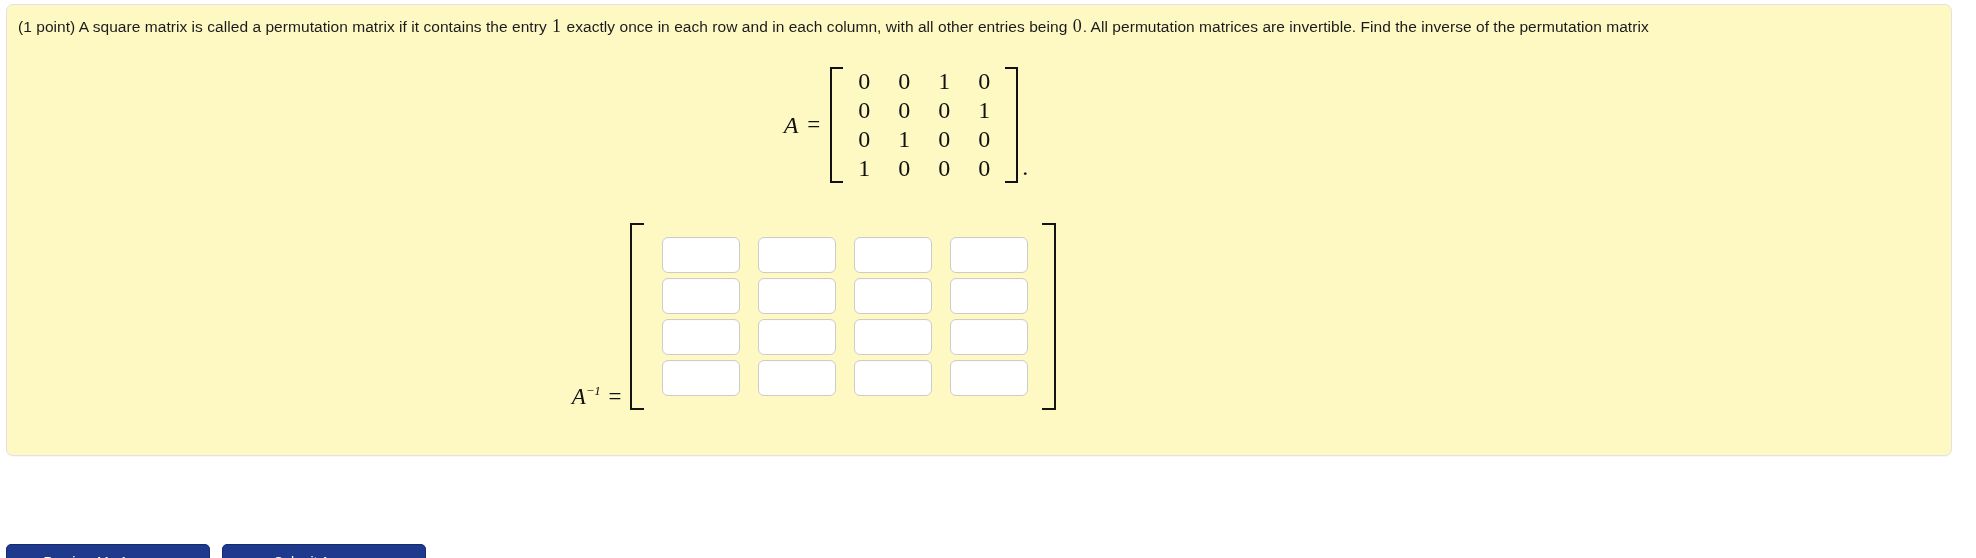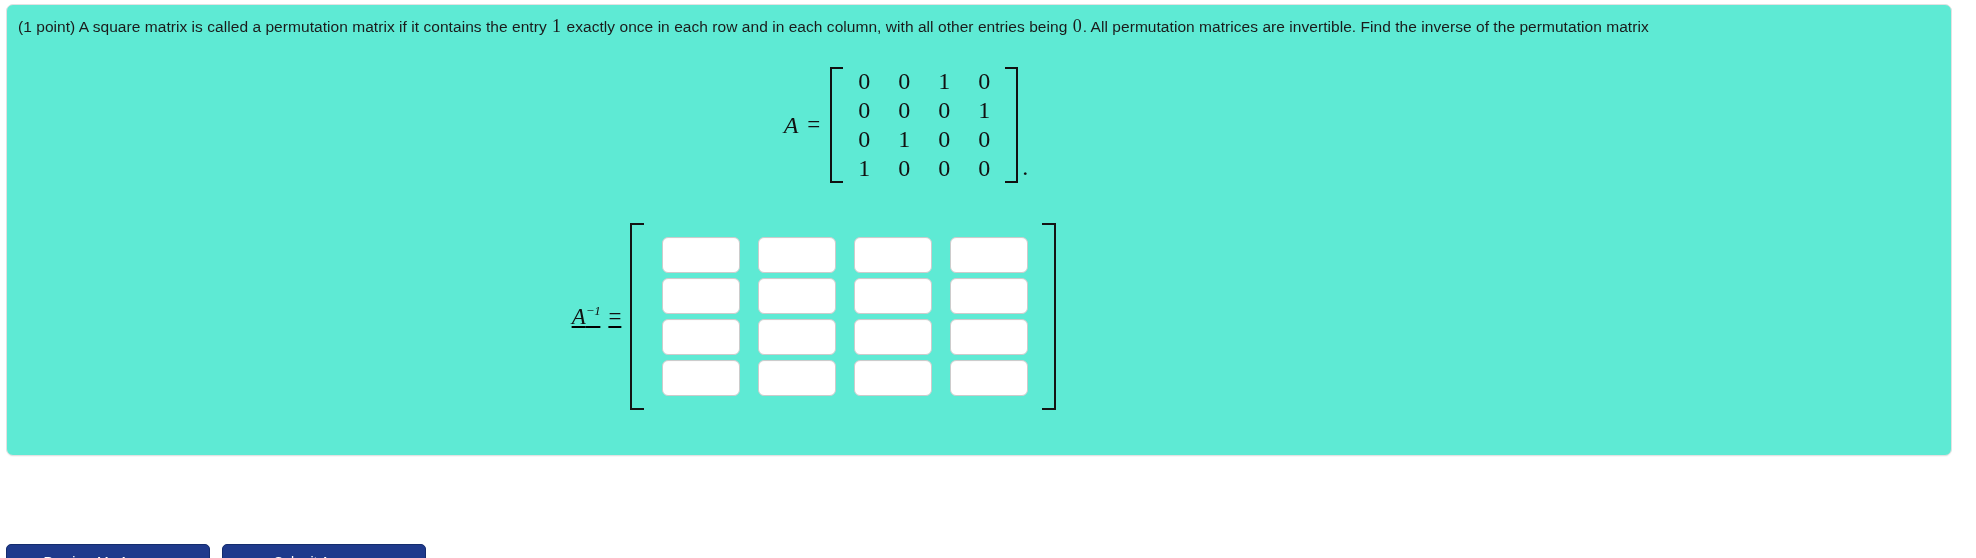--- a/index.html
+++ b/index.html
@@ -22,21 +22,21 @@
     background: #ffffff;
   }
 
   
   .problem-panel {
     position: absolute;
     left: 6px;
     top: 4px;
     width: 1946px;
     height: 452px;
-    background: #5eead4;
+    background: #fef9c3;
     border: 1px solid #e2e2e2;
     border-radius: 7px;
     box-sizing: border-box;
     box-shadow: 0 1px 1px rgba(0,0,0,0.035);
   }
 
   .problem-text {
     position: absolute;
     left: 11px;
     top: 10px;
@@ -122,22 +122,21 @@
     top: 218px;
     width: 1946px;
     display: flex;
     justify-content: center;
     align-items: center;
   }
   .answer-inner {
     position: relative;
     left: -166px;
     display: flex;
-    align-items: center;
-    text-decoration: underline;
+    align-items: flex-end;
   }
   .var-Ainv {
     font-family: "Liberation Serif", serif;
     font-style: italic;
     font-size: 23px;
     color: #111111;
     margin-right: 8px;
     white-space: nowrap;
   }
   .var-Ainv sup {

